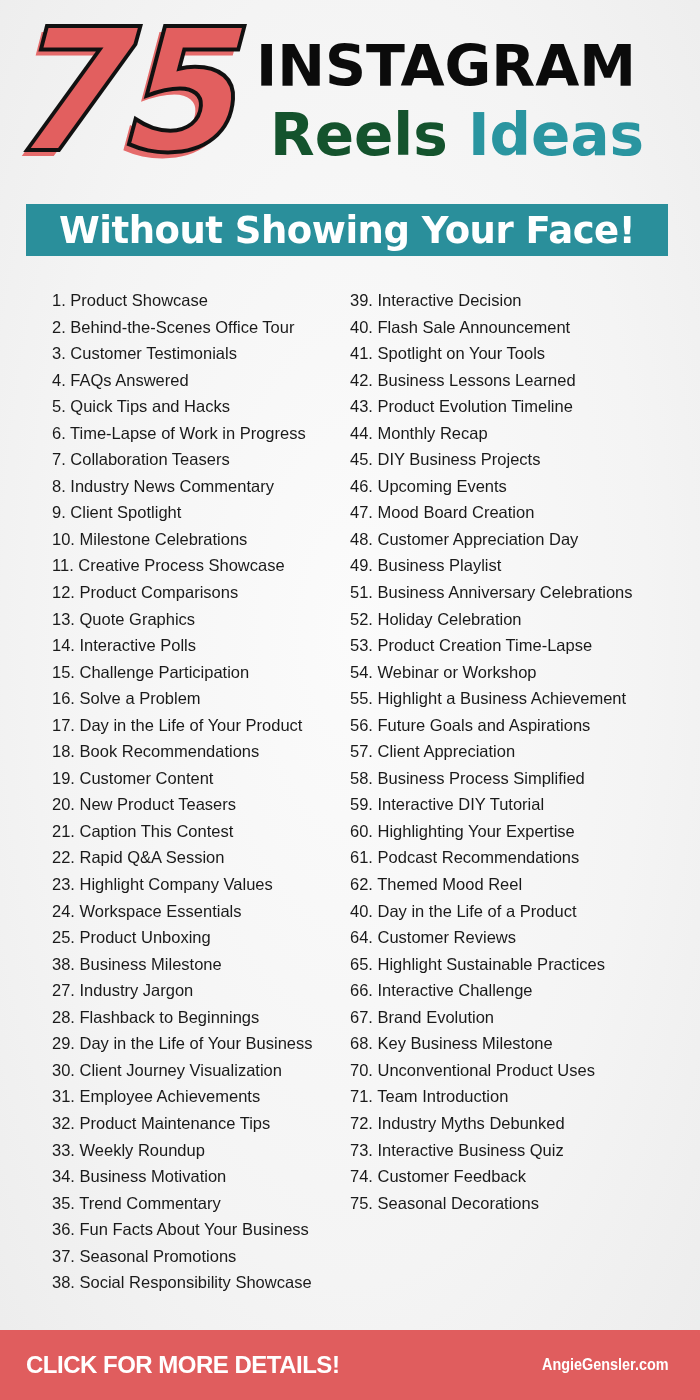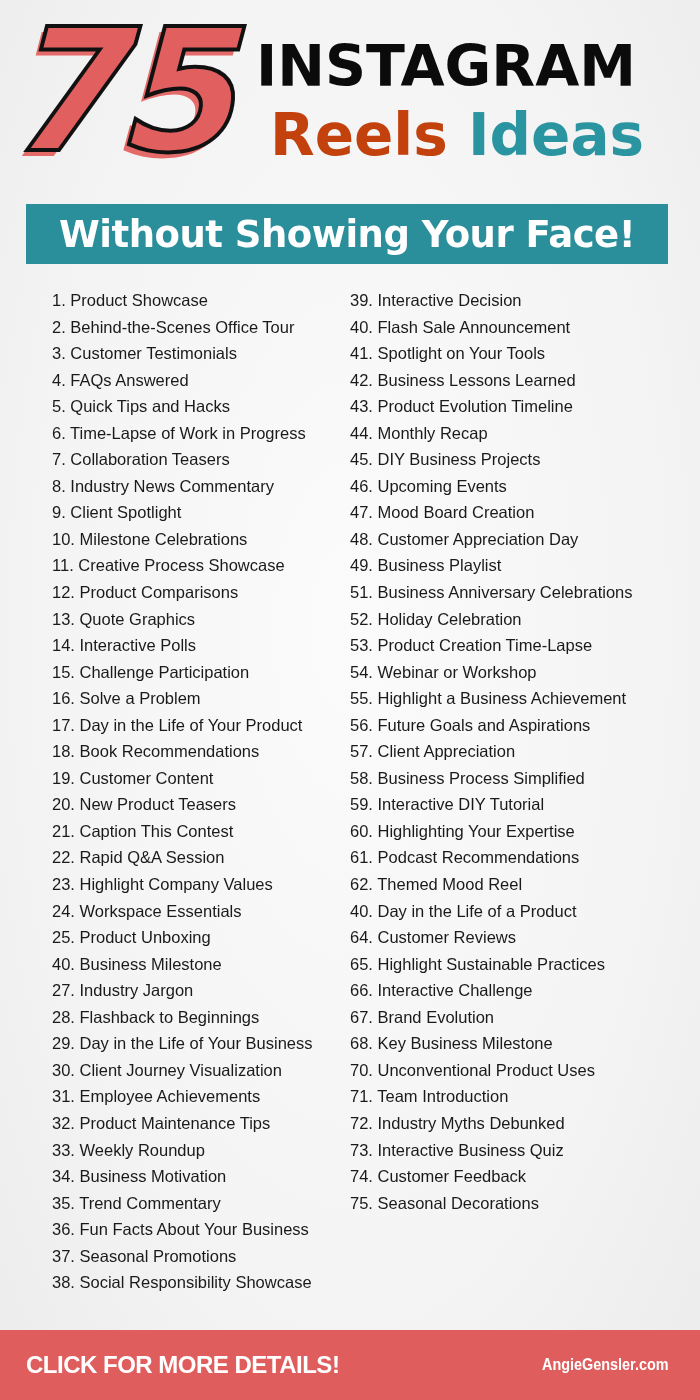--- a/index.html
+++ b/index.html
@@ -21,24 +21,24 @@
   .title-line1 {
     position: absolute; left: 256px; top: 38px;
     font-family: "DejaVu Sans", sans-serif; font-weight: bold;
     font-size: 57px; letter-spacing: 0px; line-height: 1; color: #0b0b0b;
   }
   .title-line2 {
     position: absolute; left: 270px; top: 106px;
     font-family: "DejaVu Sans", sans-serif; font-weight: bold;
     font-size: 58px; line-height: 1; white-space: nowrap;
   }
-  .title-line2 .reels { color: #c2410c; }
+  .title-line2 .reels { color: #14532d; }
   .title-line2 .ideas { color: #2a95a0; }
   .banner {
-    position: absolute; left: 26px; top: 204px; width: 642px; height: 60px;
+    position: absolute; left: 26px; top: 204px; width: 642px; height: 52px;
     background: #2a8f9b;
     display: flex; align-items: center; justify-content: center;
   }
   .banner span {
     font-family: "DejaVu Sans", sans-serif; font-weight: bold;
     color: #ffffff; font-size: 37px; letter-spacing: -0.5px; white-space: nowrap;
   }
   .list { position: absolute; top: 287px; list-style: none; margin: 0; padding: 0; }
   .list.col1 { left: 52px; }
   .list.col2 { left: 350px; }
@@ -95,21 +95,21 @@
     <li>16. Solve a Problem</li>
     <li>17. Day in the Life of Your Product</li>
     <li>18. Book Recommendations</li>
     <li>19. Customer Content</li>
     <li>20. New Product Teasers</li>
     <li>21. Caption This Contest</li>
     <li>22. Rapid Q&amp;A Session</li>
     <li>23. Highlight Company Values</li>
     <li>24. Workspace Essentials</li>
     <li>25. Product Unboxing</li>
-    <li>40. Business Milestone</li>
+    <li>38. Business Milestone</li>
     <li>27. Industry Jargon</li>
     <li>28. Flashback to Beginnings</li>
     <li>29. Day in the Life of Your Business</li>
     <li>30. Client Journey Visualization</li>
     <li>31. Employee Achievements</li>
     <li>32. Product Maintenance Tips</li>
     <li>33. Weekly Roundup</li>
     <li>34. Business Motivation</li>
     <li>35. Trend Commentary</li>
     <li>36. Fun Facts About Your Business</li>

